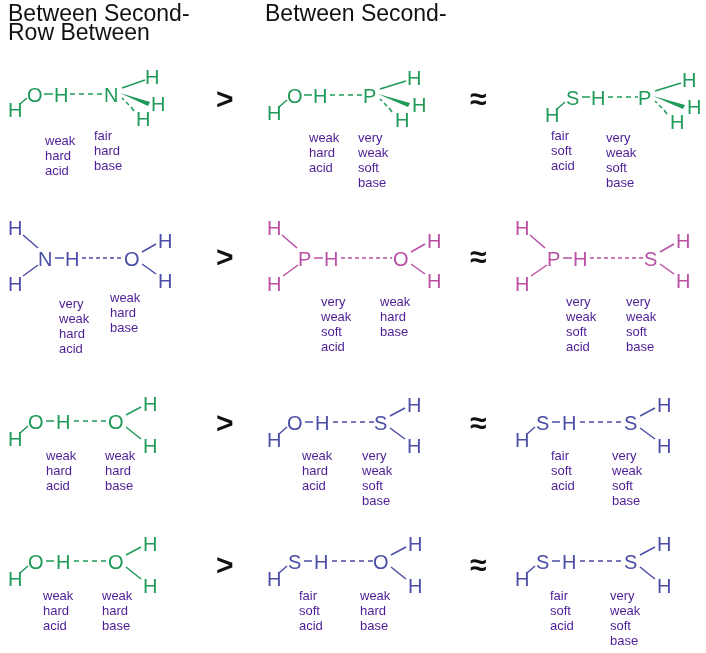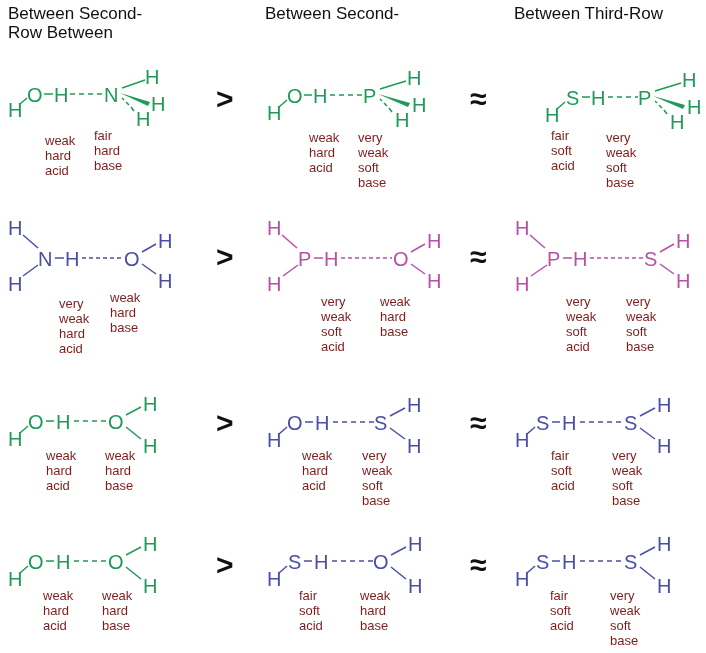--- a/index.html
+++ b/index.html
@@ -1,38 +1,37 @@
 <!DOCTYPE html>
 <html><head>
   <meta charset="utf-8">
   <style>
     html, body { margin: 0; padding: 0; background: #ffffff; }
     body { width: 706px; height: 653px; position: relative; overflow: hidden;
            font-family: "Liberation Sans", sans-serif; color: #111; }
-    .header { position: absolute; top: 4px; font-size: 17px; line-height: 19px; color: #111; }
+    .header { position: absolute; top: 4px; font-size: 23px; line-height: 19px; color: #111; }
     .header span { display: block; }
     .cell { position: absolute; }
     .cell svg { position: absolute; left: 0; top: 0; overflow: visible; }
     .atom { font-family: "Liberation Sans", sans-serif; font-size: 20px; }
-    .lbl { position: absolute; font-size: 13px; line-height: 15px; color: #7f1d1d; }
+    .lbl { position: absolute; font-size: 13px; line-height: 15px; color: #4c1d95; }
     .lbl span { display: block; }
     .op { position: absolute; font-size: 30px; font-weight: bold; color: #111; line-height: 30px; }
   </style>
 </head>
 <body>
 
 <div class="header" style="left:8px;">
   <span>Between Second-</span>
   <span>Row Between</span>
 </div>
 <div class="header" style="left:265px;">
   <span>Between Second-</span>
 </div>
 <div class="header" style="left:514px;">
-  <span>Between Third-Row</span>
 </div>
 
 <div class="op" style="left:216px; top:84px;">&gt;</div>
 <div class="op" style="left:470px; top:84px;">≈</div>
 <div class="op" style="left:216px; top:242px;">&gt;</div>
 <div class="op" style="left:470px; top:242px;">≈</div>
 <div class="op" style="left:216px; top:408px;">&gt;</div>
 <div class="op" style="left:470px; top:408px;">≈</div>
 <div class="op" style="left:216px; top:550px;">&gt;</div>
 <div class="op" style="left:470px; top:550px;">≈</div>

